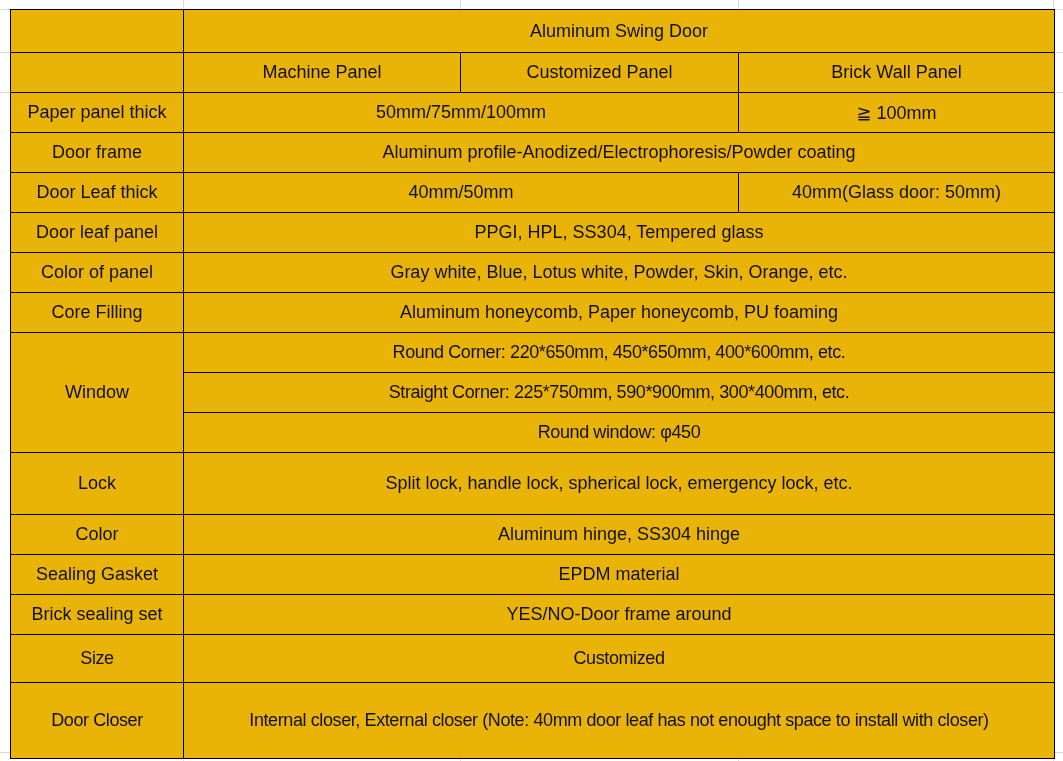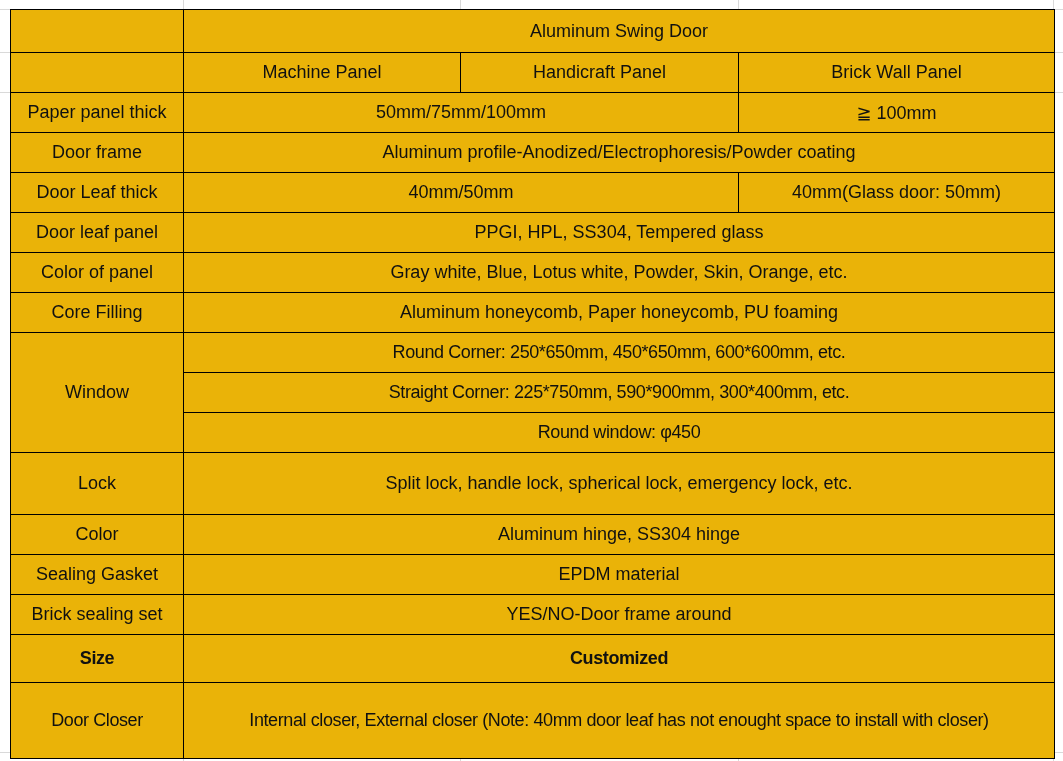--- a/index.html
+++ b/index.html
@@ -5,21 +5,21 @@
   html, body { margin: 0; padding: 0; background: #ffffff; }
   body { width: 1063px; height: 761px; position: relative; overflow: hidden;
          font-family: "Liberation Sans", sans-serif; }
   .gridlines { position: absolute; inset: 0; pointer-events: none; }
   .gl-h { position: absolute; left: 0; right: 0; height: 1px; background: #d9d9d9; }
   .gl-v { position: absolute; top: 0; bottom: 0; width: 1px; background: #d9d9d9; }
   table.spec { position: absolute; left: 10px; top: 9px; border-collapse: collapse;
                table-layout: fixed; width: 1044px; background: #eab308; }
   table.spec td { border: 1.5px solid #000; text-align: center; vertical-align: middle;
                   font-size: 18px; color: #111; padding: 0 4px; white-space: nowrap; }
-  td.bold { font-weight: bold; }
+  td.bold { font-weight: normal; }
   td.cond { letter-spacing: -0.4px; }
 </style>
 </head>
 <body>
 
 <div class="gridlines">
   <div class="gl-h" style="top:9px"></div>
   <div class="gl-h" style="top:52px"></div>
   <div class="gl-h" style="top:92px"></div>
   <div class="gl-h" style="top:752px"></div>
@@ -37,21 +37,21 @@
     <col style="width:316px">
   </colgroup>
   <tbody>
       <tr style="height:43px">
     <td></td>
     <td colspan="3">Aluminum Swing Door</td>
   </tr>
   <tr style="height:40px">
     <td></td>
     <td>Machine Panel</td>
-    <td>Handicraft Panel</td>
+    <td>Customized Panel</td>
     <td>Brick Wall Panel</td>
   </tr>
   <tr style="height:40px">
     <td>Paper panel thick</td>
     <td colspan="2">50mm/75mm/100mm</td>
     <td>≧ 100mm</td>
   </tr>
   <tr style="height:40px">
     <td>Door frame</td>
     <td colspan="3">Aluminum profile-Anodized/Electrophoresis/Powder coating</td>
@@ -68,21 +68,21 @@
   <tr style="height:40px">
     <td>Color of panel</td>
     <td colspan="3">Gray white, Blue, Lotus white, Powder, Skin, Orange, etc.</td>
   </tr>
   <tr style="height:40px">
     <td>Core Filling</td>
     <td colspan="3">Aluminum honeycomb, Paper honeycomb, PU foaming</td>
   </tr>
   <tr style="height:40px">
     <td rowspan="3">Window</td>
-    <td colspan="3" class="cond">Round Corner: 250*650mm, 450*650mm,  600*600mm, etc.</td>
+    <td colspan="3" class="cond">Round Corner: 220*650mm, 450*650mm,  400*600mm, etc.</td>
   </tr>
   <tr style="height:40px">
     <td colspan="3" class="cond">Straight Corner: 225*750mm, 590*900mm, 300*400mm, etc.</td>
   </tr>
   <tr style="height:40px">
     <td colspan="3" class="cond">Round window: φ450</td>
   </tr>
   <tr style="height:62px">
     <td>Lock</td>
     <td colspan="3">Split lock, handle lock, spherical lock, emergency lock, etc.</td>

